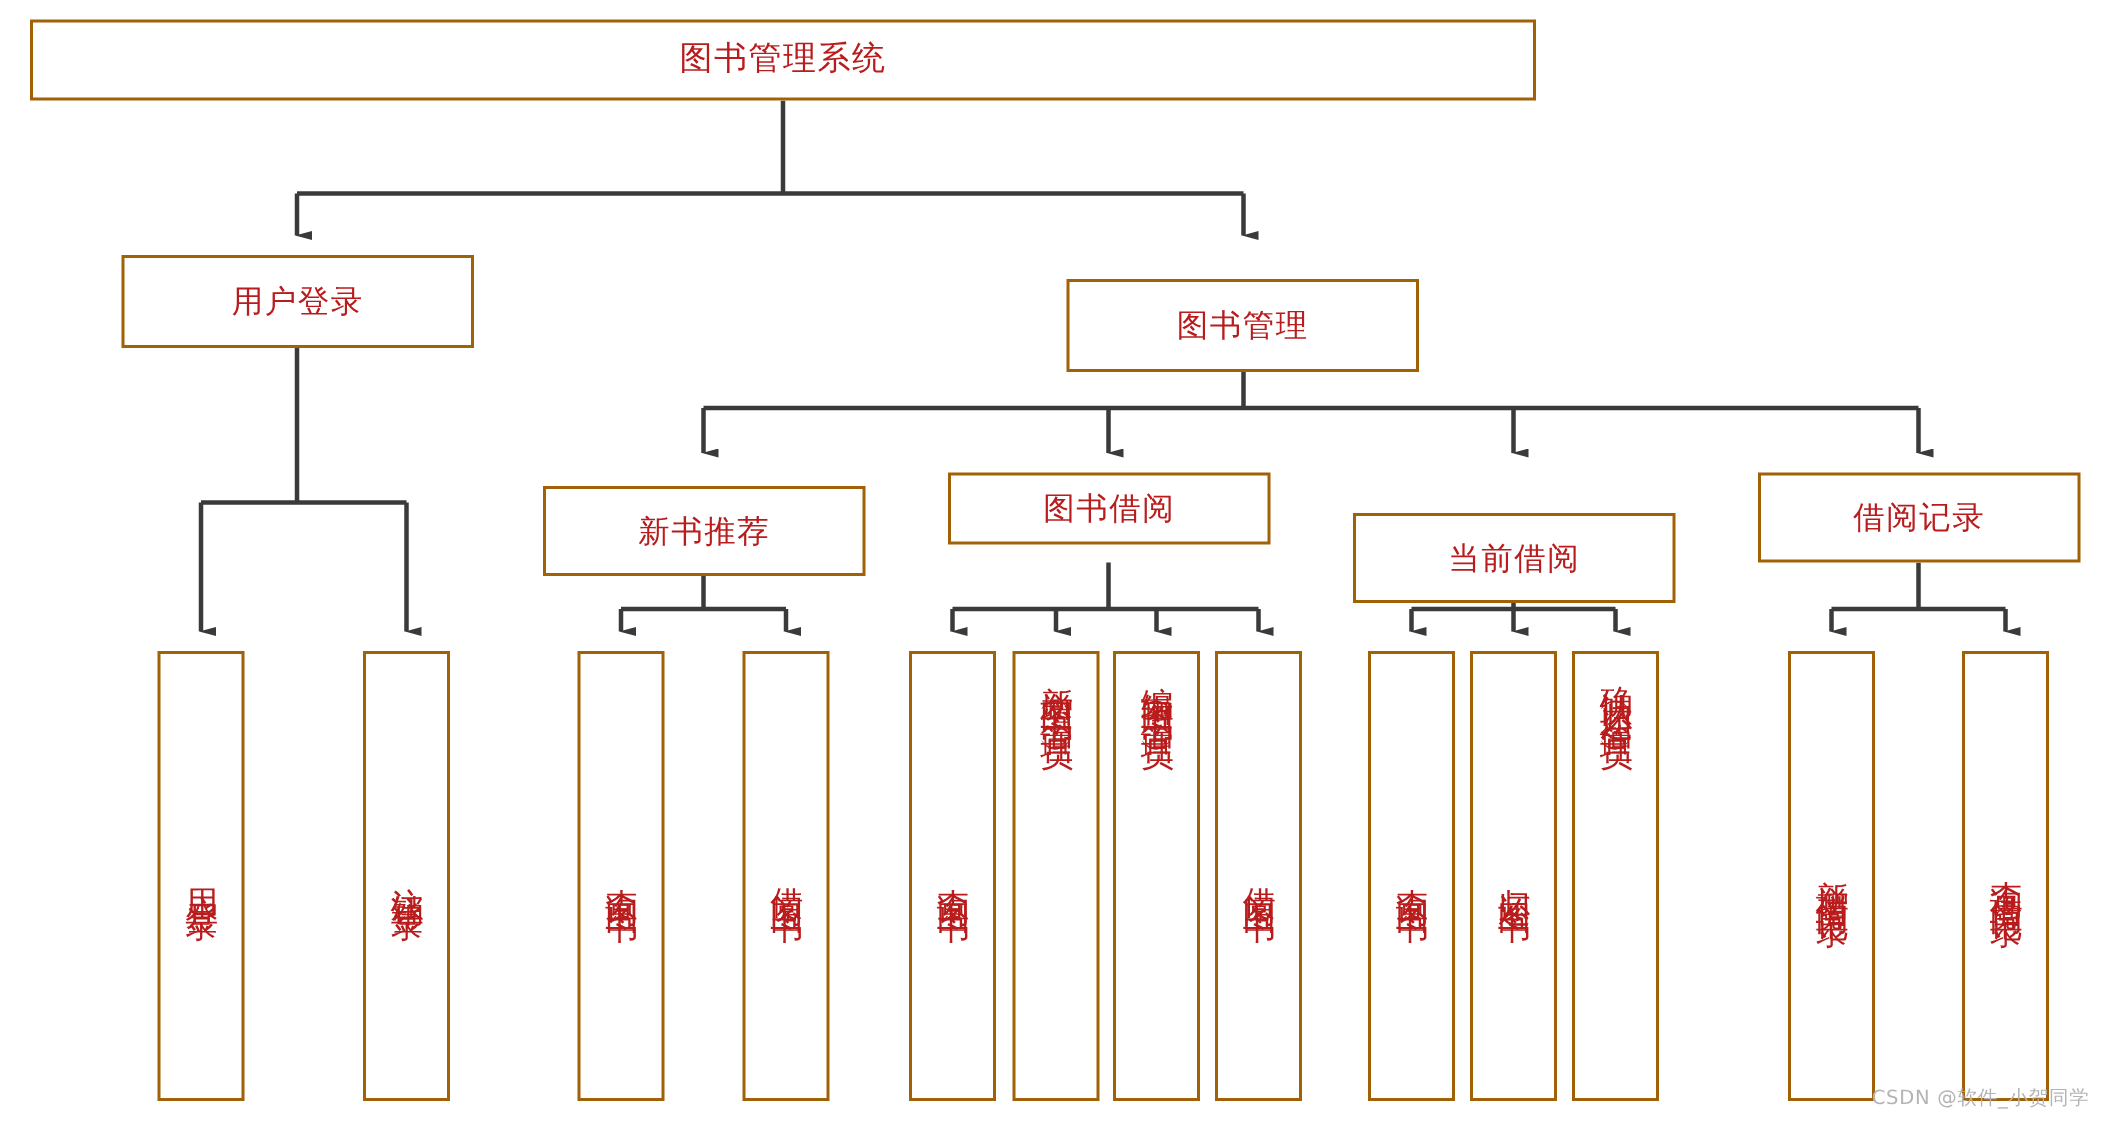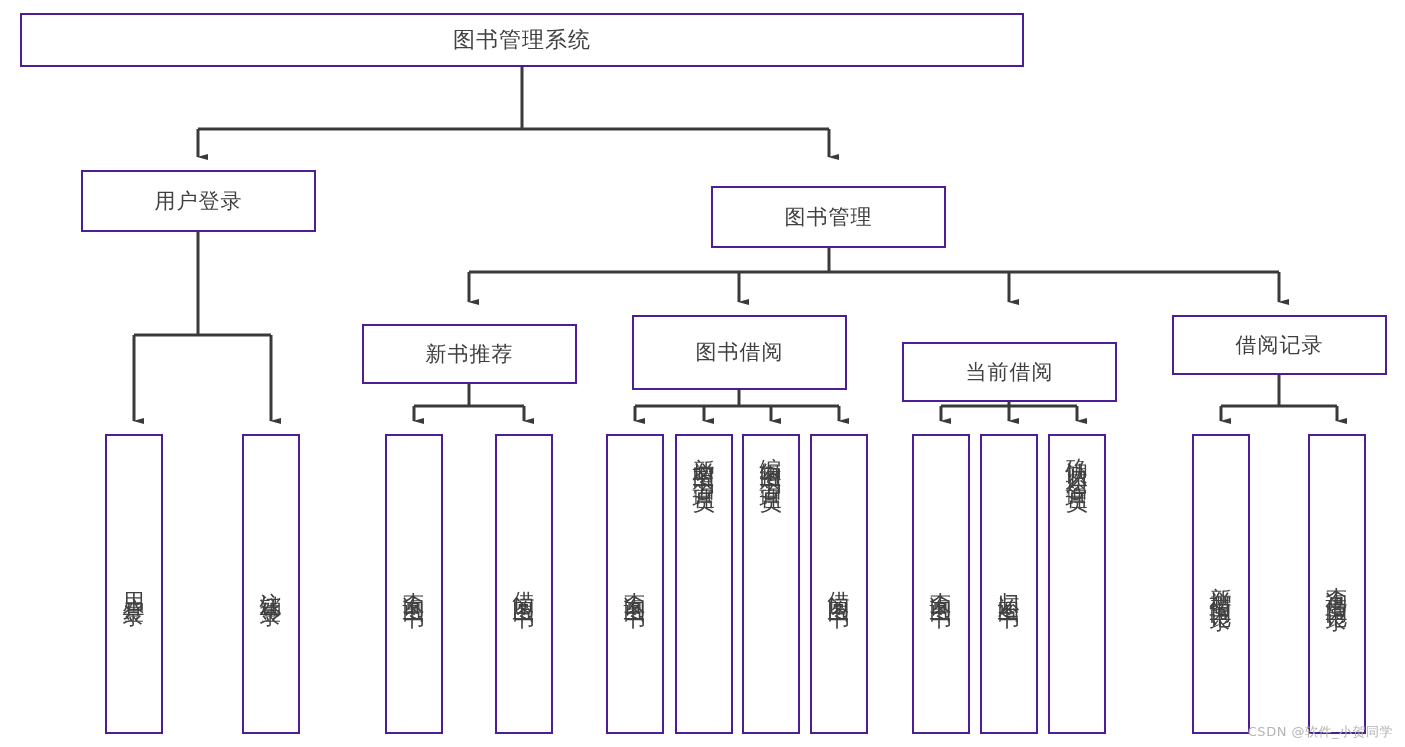--- a/index.html
+++ b/index.html
@@ -8,25 +8,25 @@
     position:relative;
     width:1405px;height:747px;
     background:#ffffff;
     overflow:hidden;
   }
   svg#wires{position:absolute;left:0;top:0;width:1405px;height:747px;}
   .node{
     position:absolute;
     box-sizing:border-box;
     background:#ffffff;
-    border:2px solid #4c1d95;
+    border:2px solid #a16207;
     display:flex;
     align-items:center;
     justify-content:center;
-    color:#404040;
+    color:#b91c1c;
   }
   .node .lbl{
     display:block;
     text-align:center;
     line-height:1.18;
     letter-spacing:1px;
   }
   .node.h .lbl{font-size:21px;}
   .node.root .lbl{font-size:22px;}
   .node.v{
@@ -115,21 +115,21 @@
   <div class="node h" style="left:81px;top:170px;width:235px;height:62px;">
     <span class="lbl">用户登录</span>
   </div>
   <div class="node h" style="left:711px;top:186px;width:235px;height:62px;">
     <span class="lbl">图书管理</span>
   </div>
 
   <div class="node h" style="left:362px;top:324px;width:215px;height:60px;">
     <span class="lbl">新书推荐</span>
   </div>
-  <div class="node h" style="left:632px;top:315px;width:215px;height:75px;">
+  <div class="node h" style="left:632px;top:315px;width:215px;height:48px;">
     <span class="lbl">图书借阅</span>
   </div>
   <div class="node h" style="left:902px;top:315px;width:215px;height:60px;margin-top:27px;">
     <span class="lbl">当前借阅</span>
   </div>
   <div class="node h" style="left:1172px;top:315px;width:215px;height:60px;">
     <span class="lbl">借阅记录</span>
   </div>
 
   <div class="node v mid" style="left:105px;top:434px;width:58px;height:300px;">

